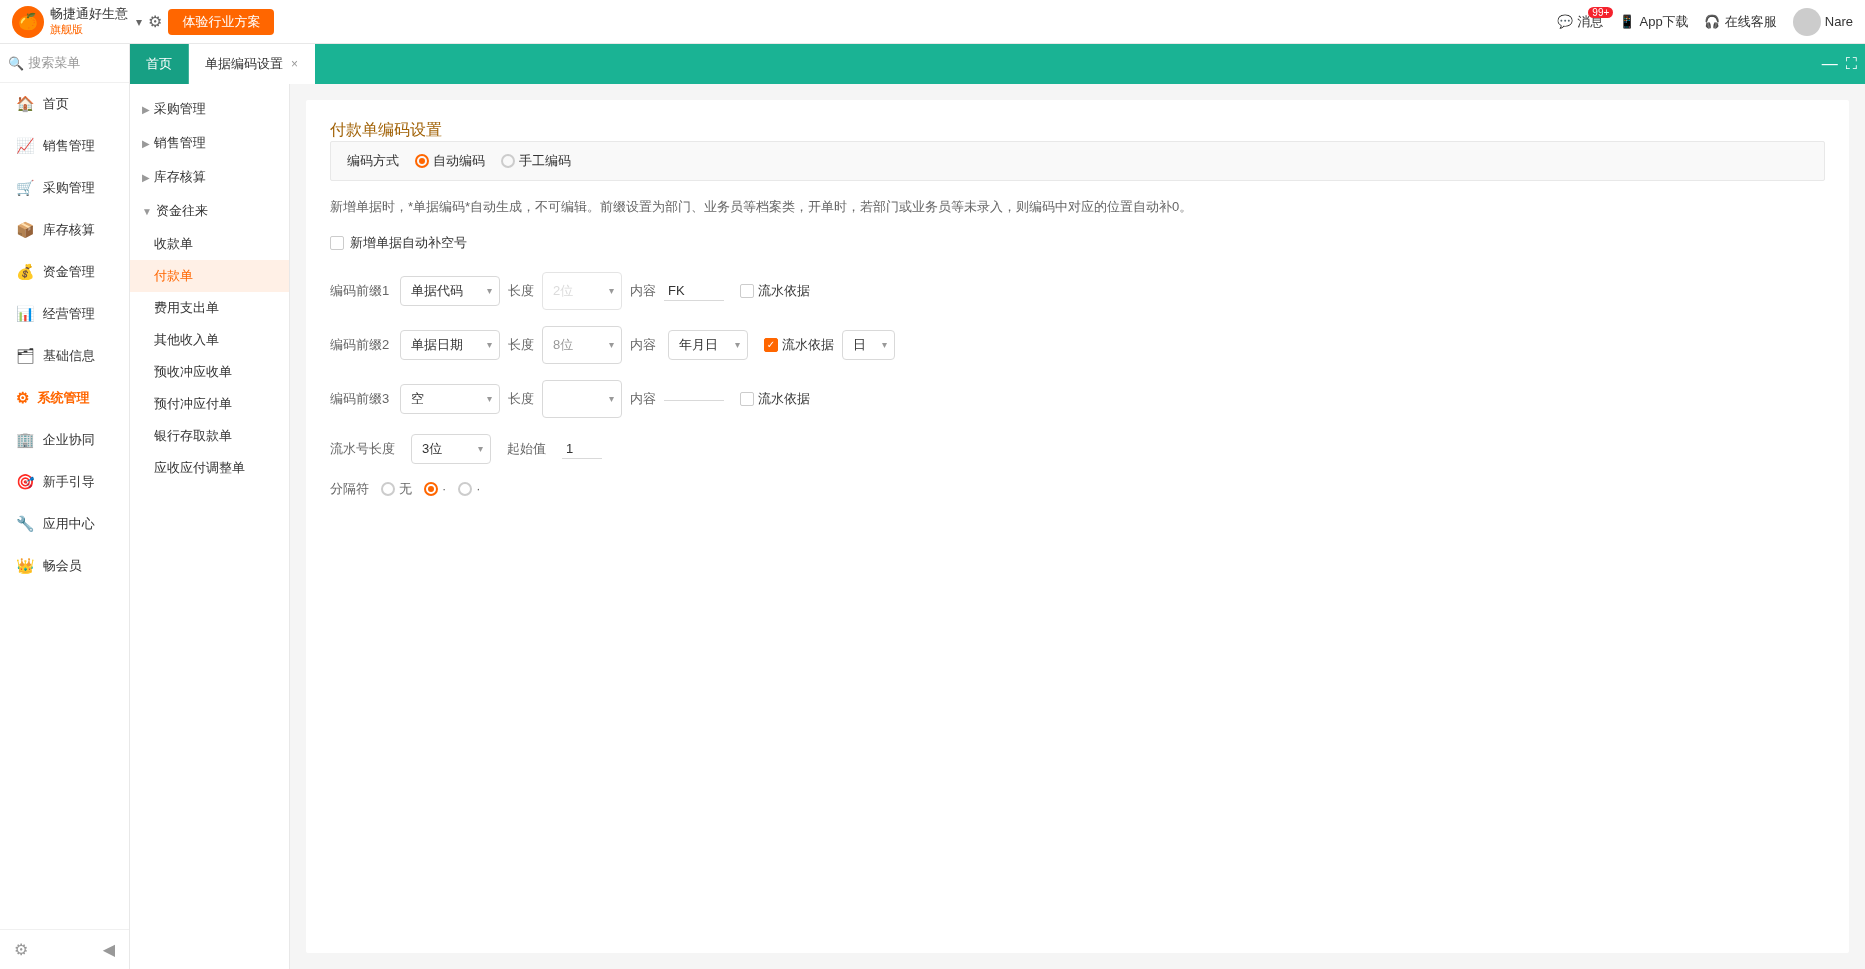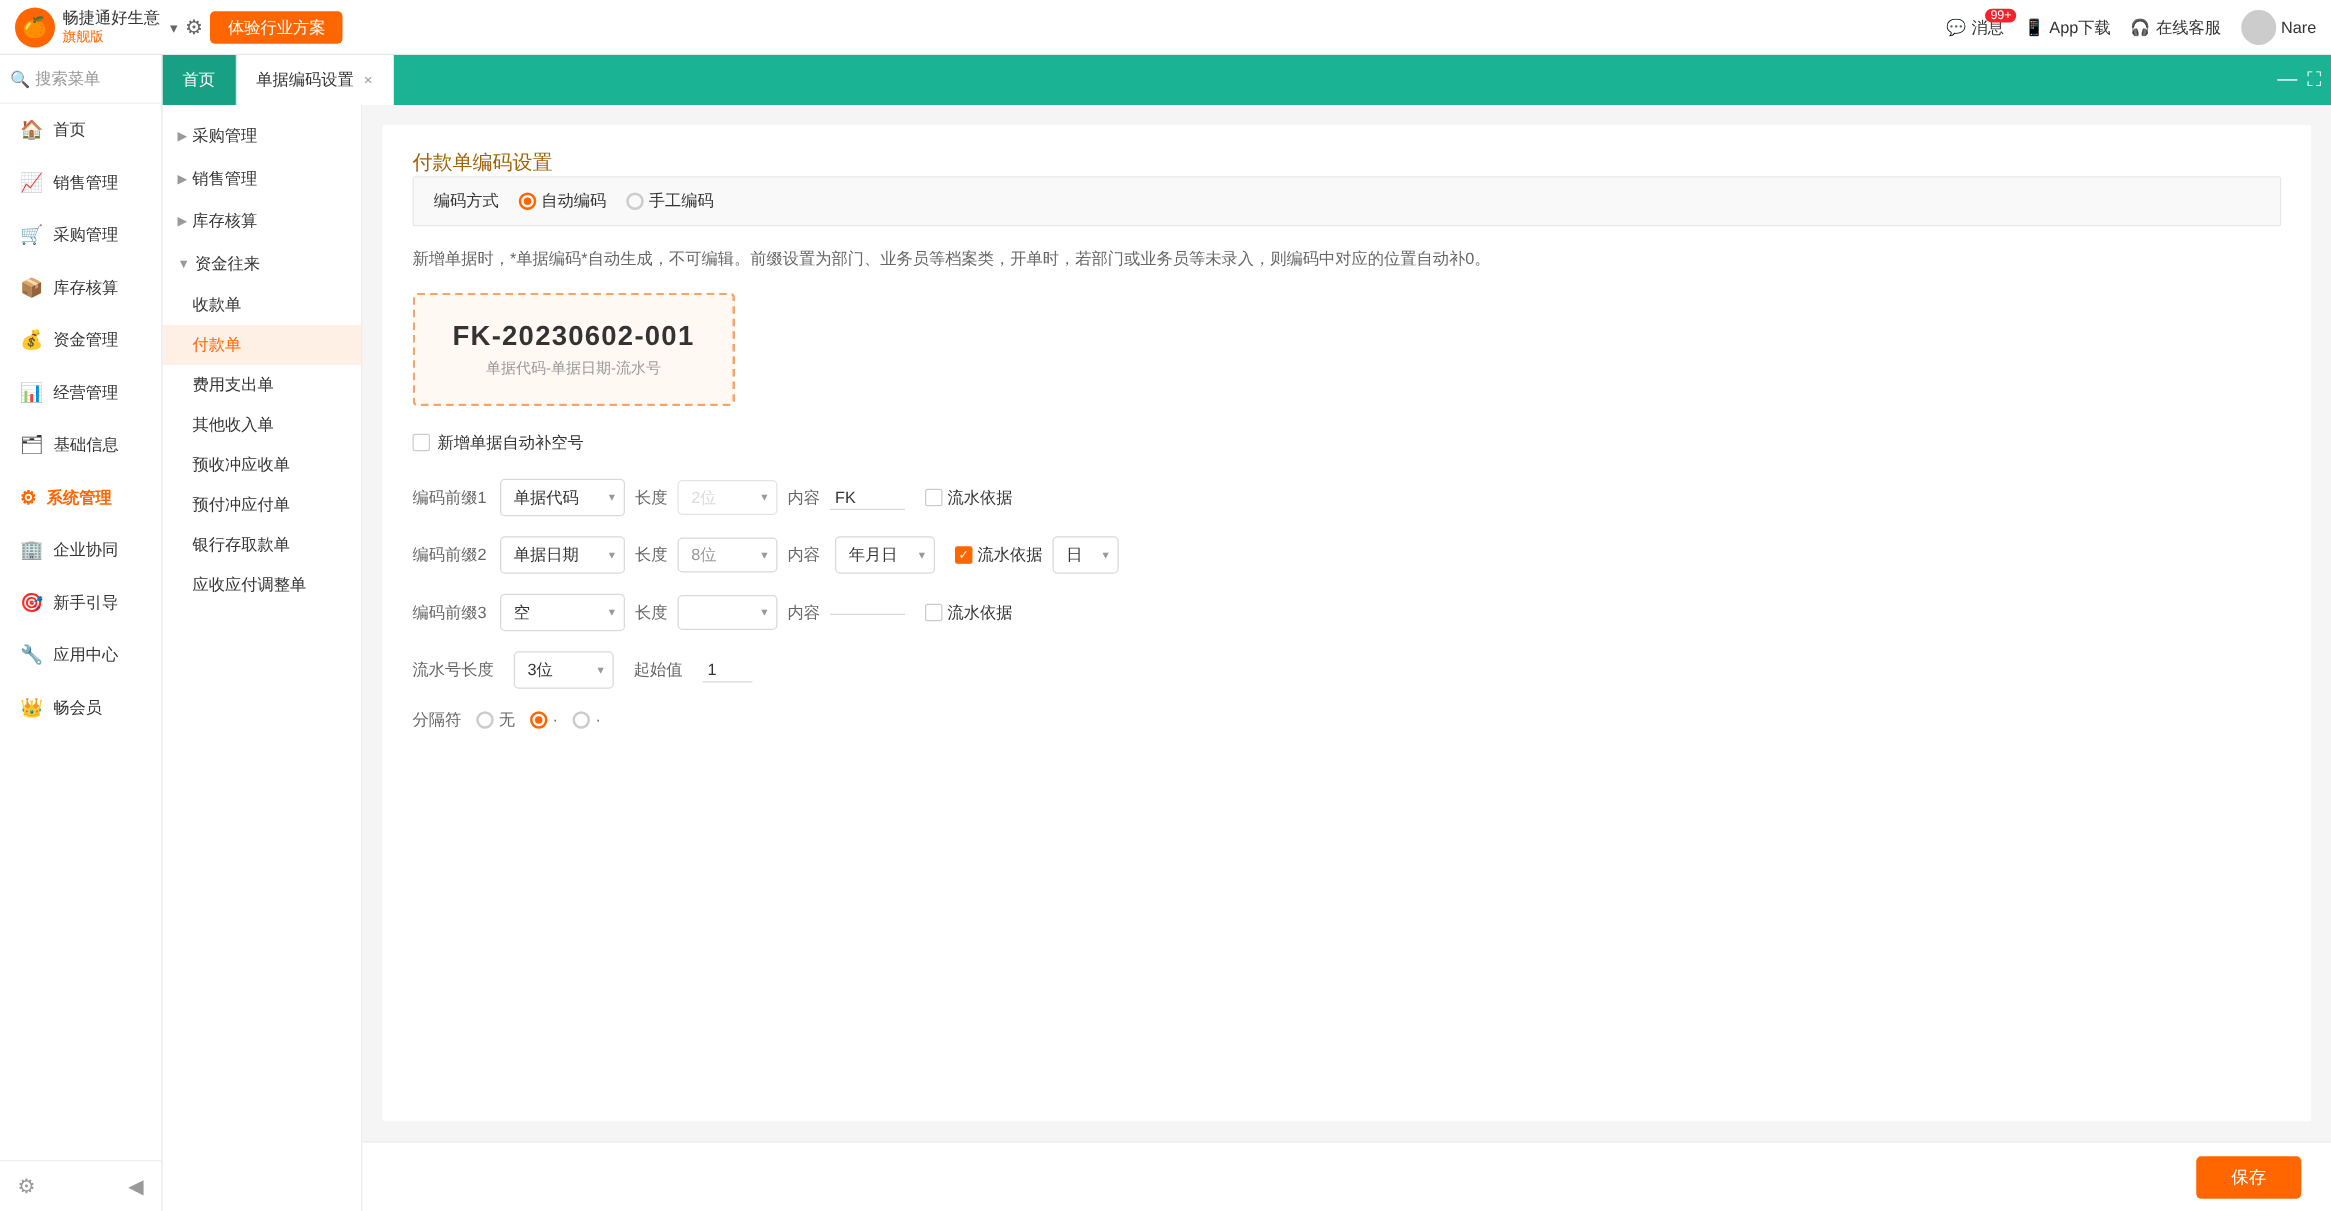--- a/index.html
+++ b/index.html
@@ -259,21 +259,21 @@
     .length-label { color: #666; margin: 0 8px; }
     .length-box {
       border: 1px solid #d9d9d9;
       border-radius: 4px;
       padding: 4px 28px 4px 10px;
       font-size: 13px;
       color: #999;
       background: #fff;
       cursor: pointer;
       min-width: 80px;
-      height: 28px;
+      height: 38px;
       appearance: none;
     }
     .content-label { color: #666; margin: 0 8px; }
     .content-value {
       border-bottom: 1px solid #d9d9d9;
       padding: 2px 4px;
       min-width: 60px;
       color: #333;
       font-size: 13px;
     }
@@ -526,24 +526,20 @@
                 <div class="radio-dot"></div>
                 <span>手工编码</span>
               </label>
             </div>
           </div>
 
           
           <div class="info-text">新增单据时，*单据编码*自动生成，不可编辑。前缀设置为部门、业务员等档案类，开单时，若部门或业务员等未录入，则编码中对应的位置自动补0。</div>
 
           
-          <div class="code-preview">
-            <div class="code-preview-main">FK-20230602-001</div>
-            <div class="code-preview-sub">单据代码-单据日期-流水号</div>
-          </div>
 
           
           <div class="auto-fill-row">
             <div class="checkbox"></div>
             <span>新增单据自动补空号</span>
           </div>
 
           
           <div class="config-row">
             <span class="config-label">编码前缀1</span>
@@ -652,20 +648,17 @@
               <span>·</span>
             </label>
             <label class="sep-radio">
               <div class="sep-dot"></div>
               <span>·</span>
             </label>
           </div>
 
         </div>
 
-        <div class="bottom-bar">
-          <button class="save-btn">保存</button>
-        </div>
       </div>
 
     </div>
   </div>
 </div>
 
 </body></html>

